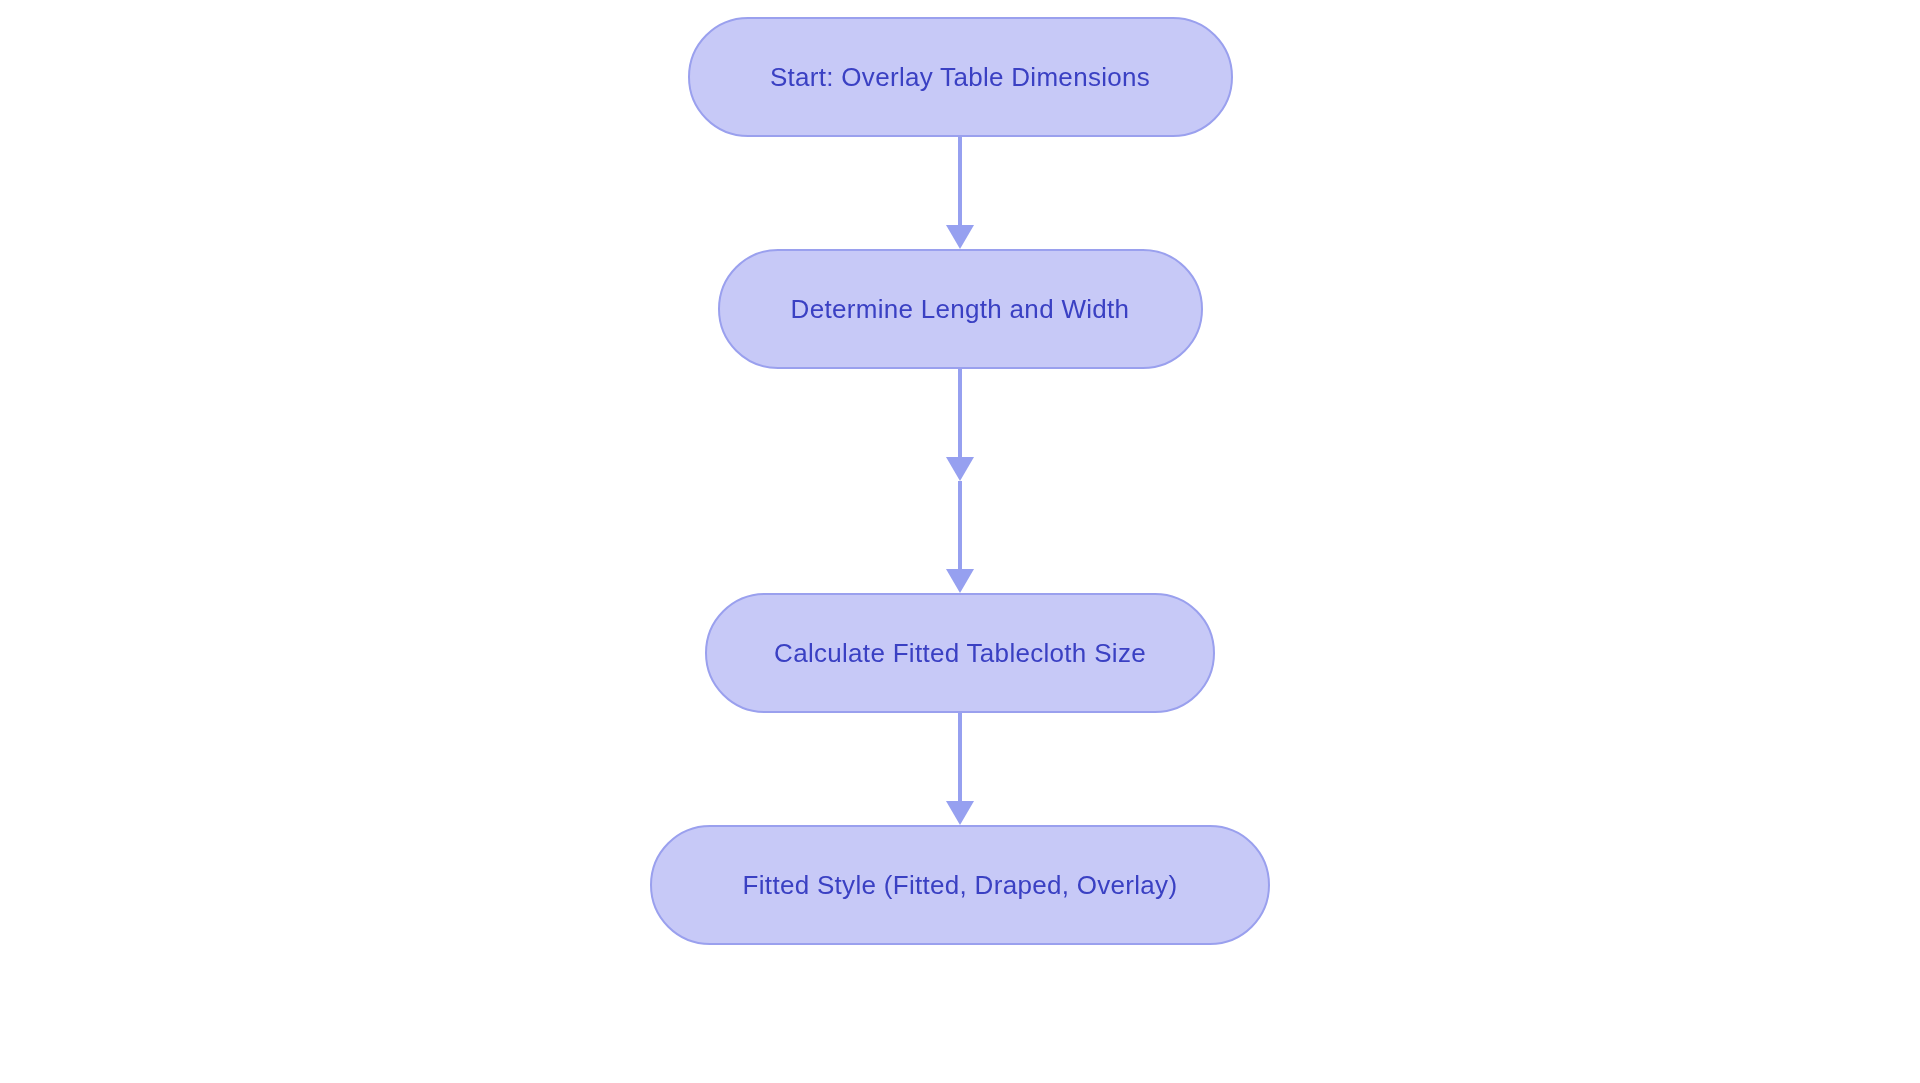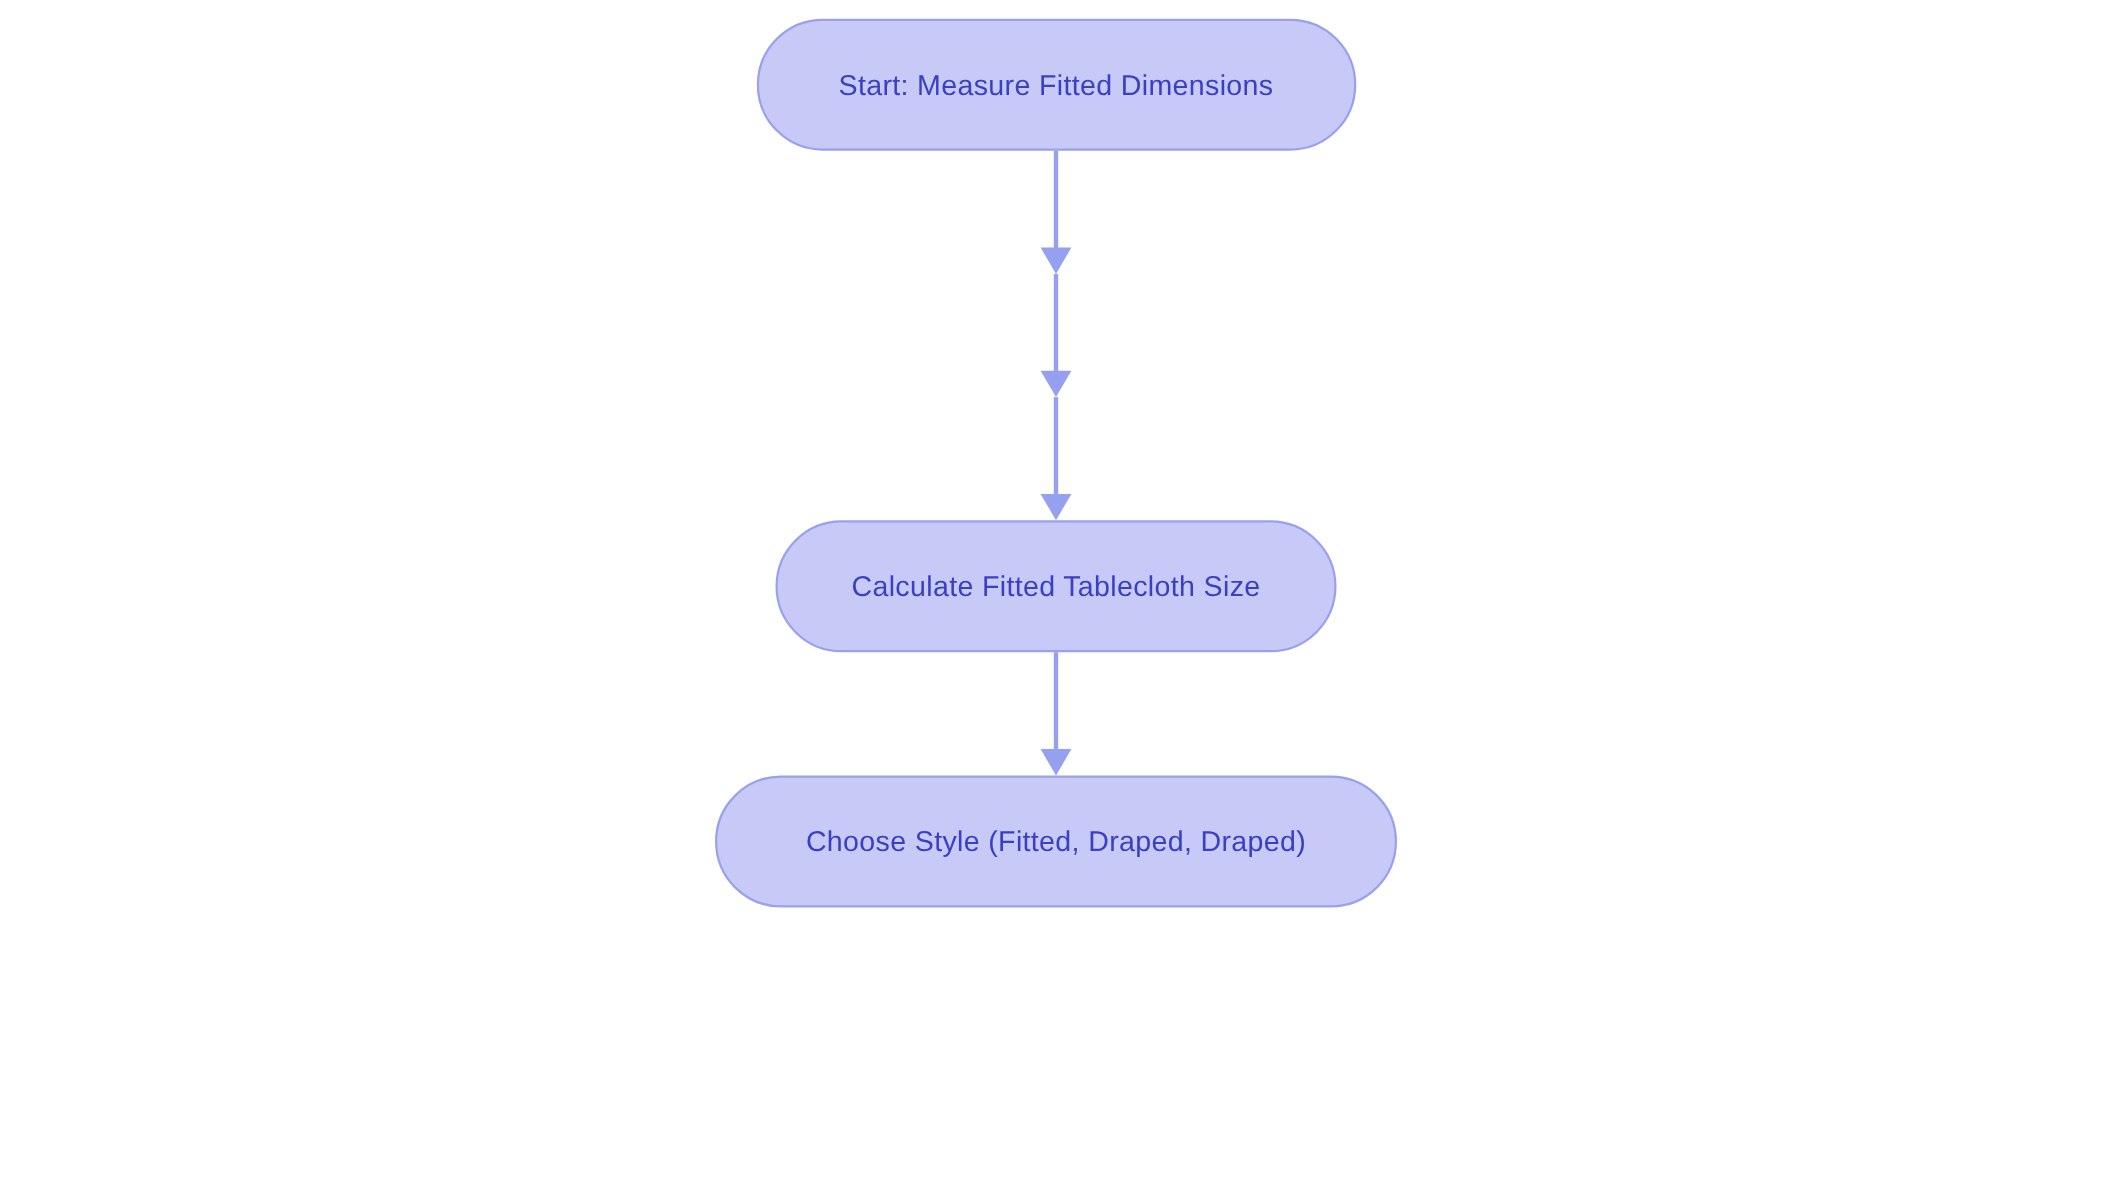--- a/index.html
+++ b/index.html
@@ -73,28 +73,31 @@
     border-top: 24px solid var(--arrow, #96a0f0);
   }
 </style>
 </head>
 <body>
 
 <div class="canvas">
   <div class="flow">
 
     <div class="node w0">
-      <span>Start: Measure Fitted Dimensions</span>
+      <span>Start: Overlay Table Dimensions</span>
     </div>
 
     <div class="arrow">
       <div class="shaft"></div>
       <div class="head"></div>
     </div>
 
+    <div class="node w1">
+      <span>Determine Length and Width</span>
+    </div>
 
     <div class="arrow">
       <div class="shaft"></div>
       <div class="head"></div>
     </div>
 
 
     <div class="arrow">
       <div class="shaft"></div>
       <div class="head"></div>
@@ -103,17 +106,17 @@
     <div class="node w3">
       <span>Calculate Fitted Tablecloth Size</span>
     </div>
 
     <div class="arrow">
       <div class="shaft"></div>
       <div class="head"></div>
     </div>
 
     <div class="node w4">
-      <span>Choose Style (Fitted, Draped, Draped)</span>
+      <span>Fitted Style (Fitted, Draped, Overlay)</span>
     </div>
 
   </div>
 </div>
 
 </body></html>

